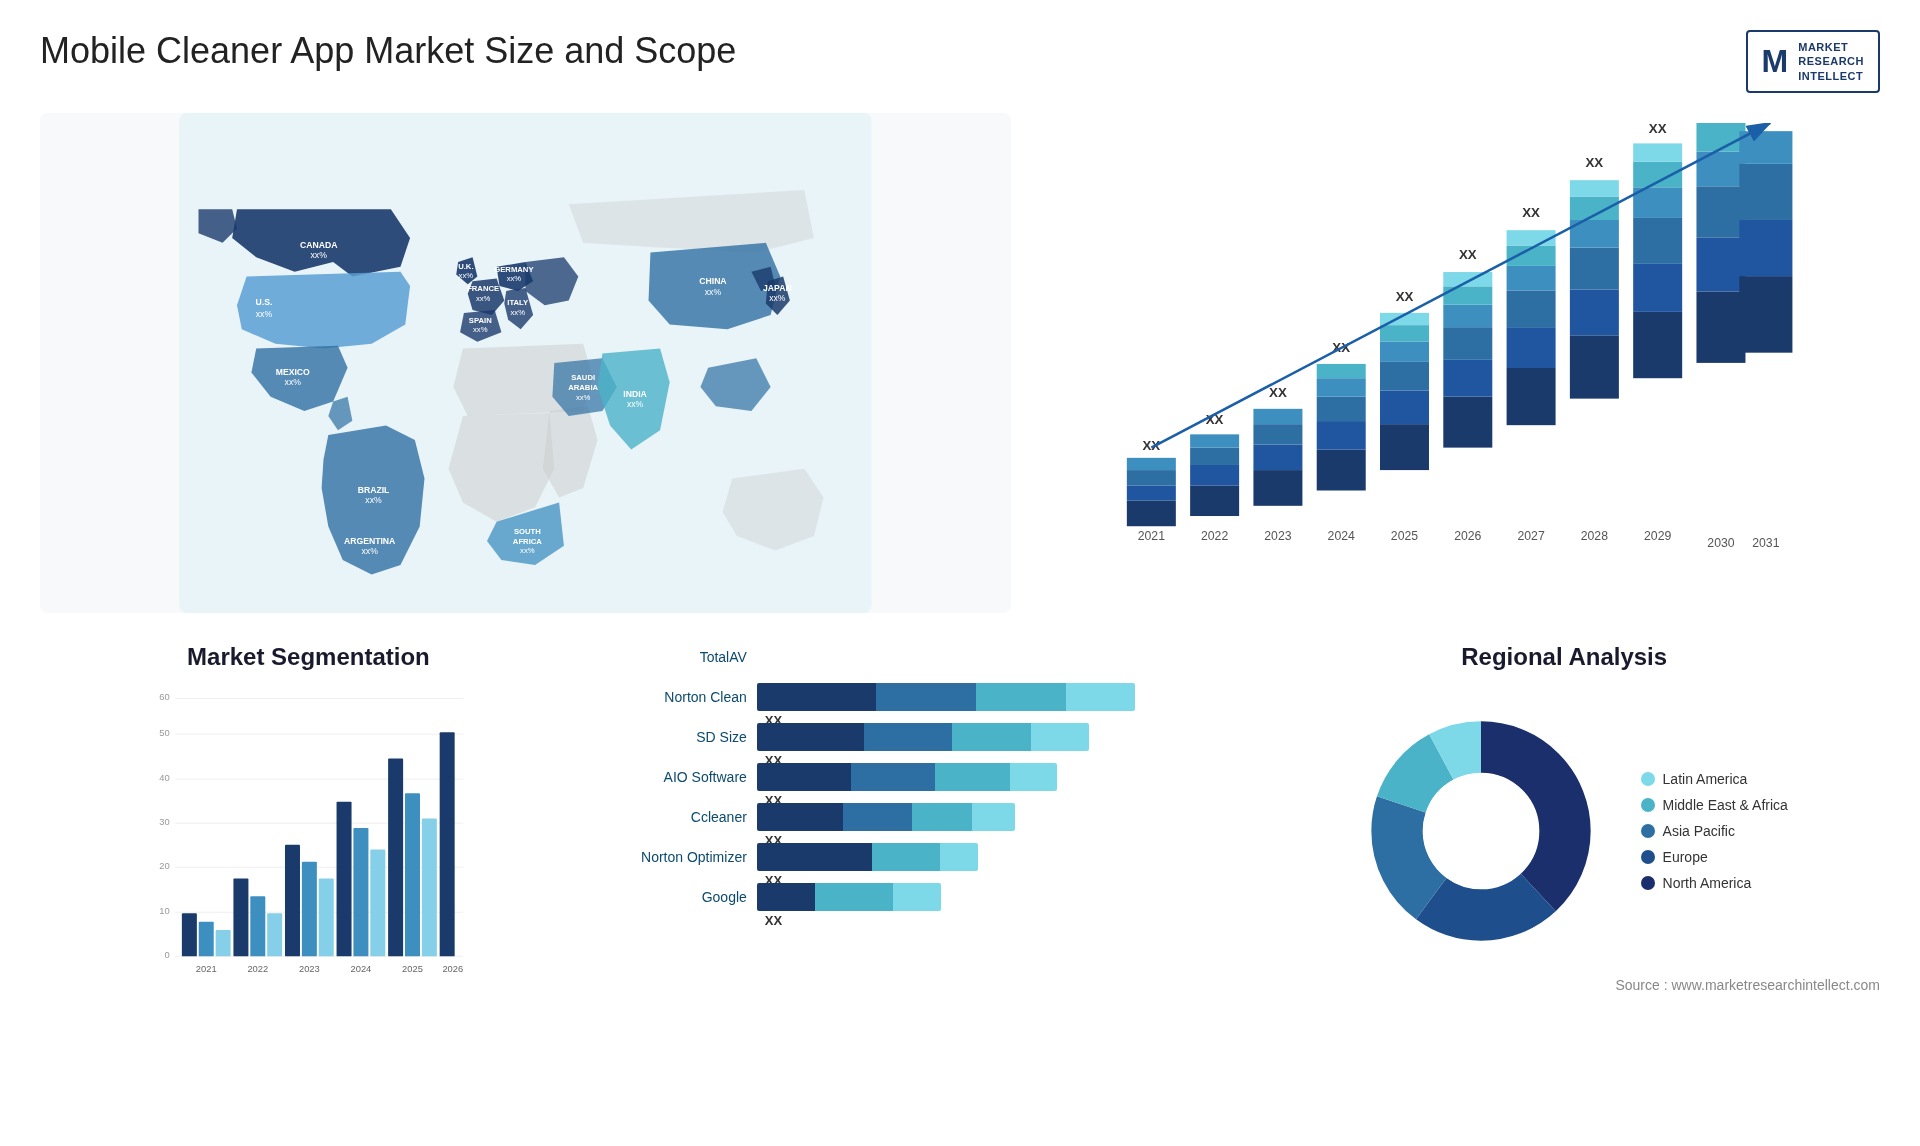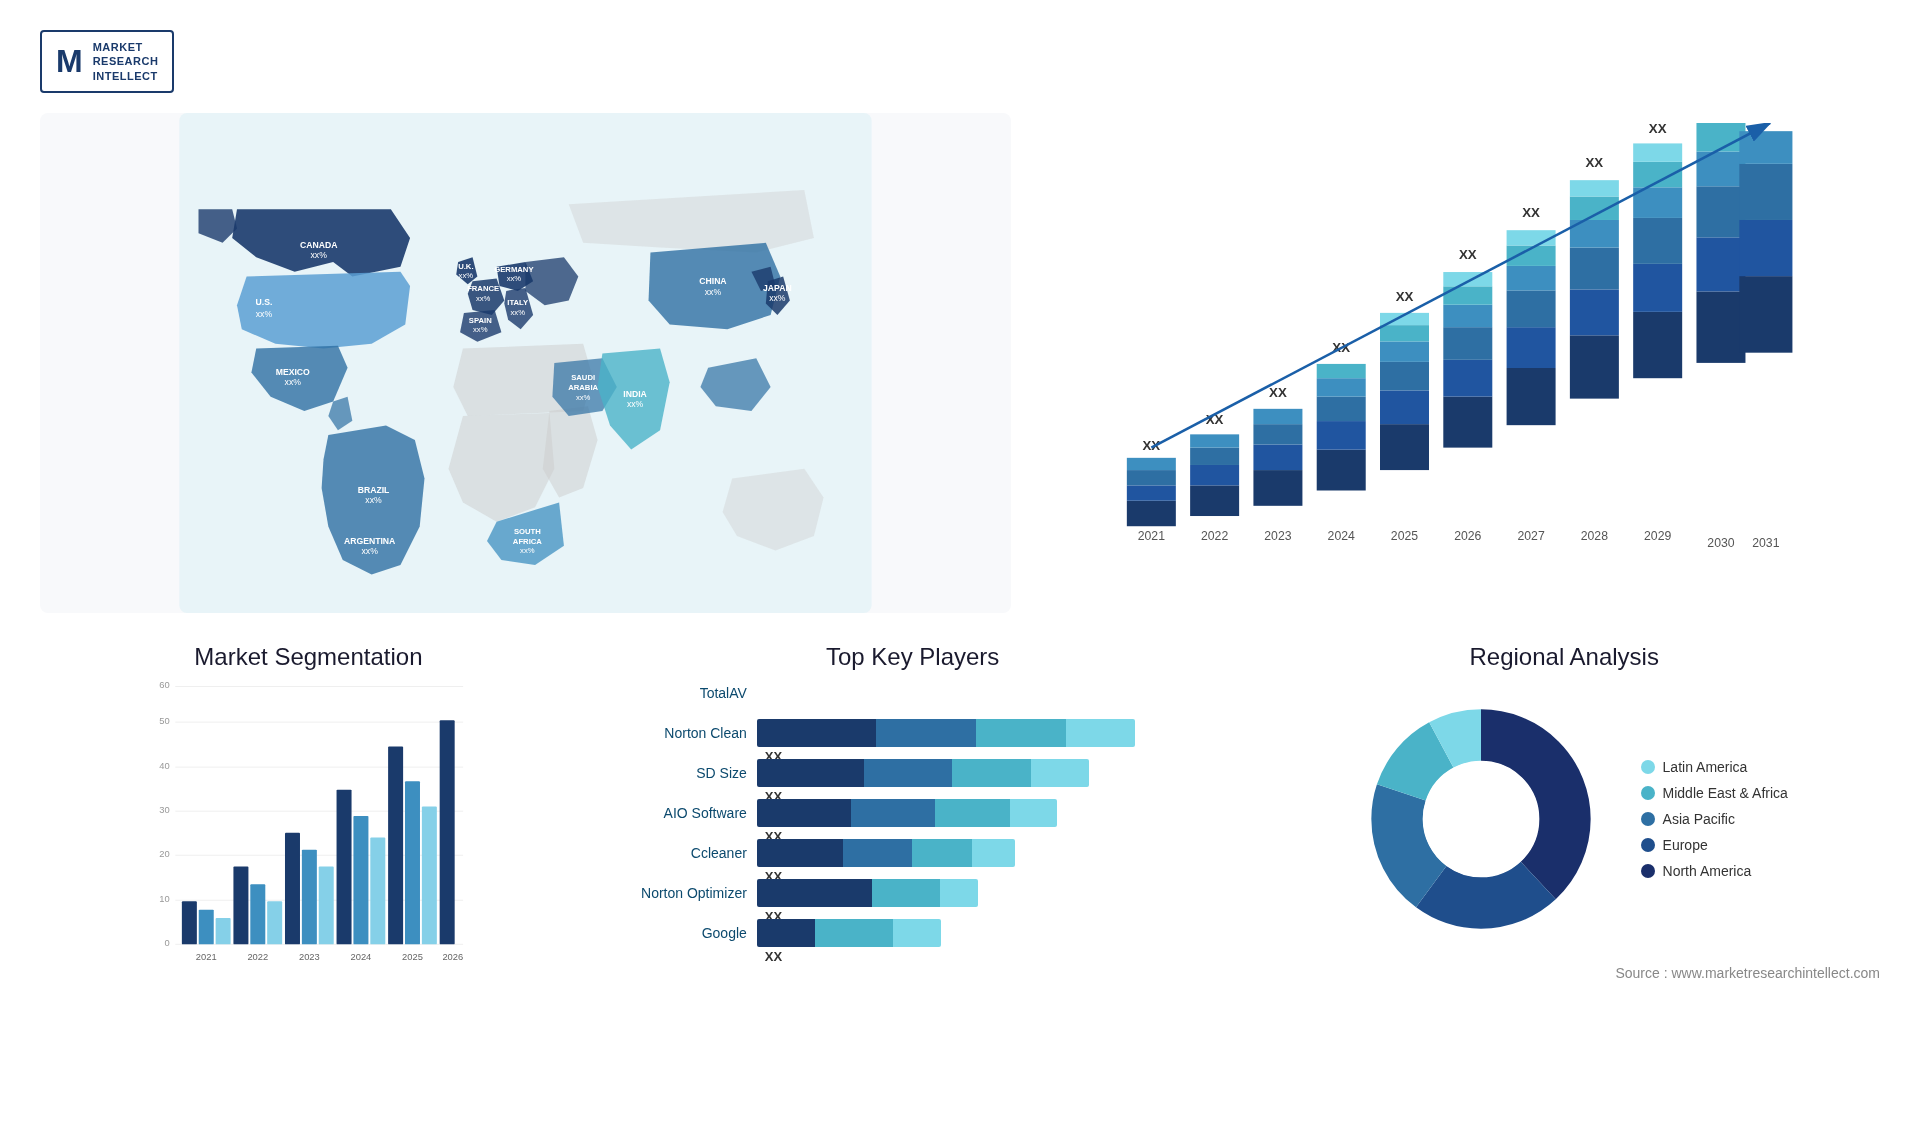--- a/index.html
+++ b/index.html
@@ -77,23 +77,23 @@
     }
     .players-box {
       flex: 1;
     }
     .regional-box {
       flex: 1;
     }
 
     .section-title {
       font-size: 24px;
-      font-weight: 400;
+      font-weight: 700;
       color: #1a1a2e;
-      margin-bottom: 8px;
+      margin-bottom: 20px;
       text-align: center;
     }
     .seg-legend {
       display: flex;
       flex-direction: column;
       gap: 10px;
       padding-top: 20px;
     }
     .legend-item {
       display: flex;
@@ -186,20 +186,21 @@
       font-size: 14px;
       color: #888;
       text-align: right;
       margin-top: 6px;
     }
   </style>
 </head>
 <body>
 
 <div class="header">
+  <h1 class="page-title">Mobile Cleaner App Market Size and Scope</h1>
   <div class="logo-box">
     <span class="logo-m">M</span>
     <div class="logo-text">
       <div>MARKET</div>
       <div>RESEARCH</div>
       <div>INTELLECT</div>
     </div>
   </div>
 </div>
 
@@ -465,21 +466,20 @@
           <rect x="310" y="44" width="16" height="239" fill="#1a3a6b" rx="1"></rect>
 
           <text x="324" y="300" font-size="10" fill="#666" text-anchor="middle">2026</text>
         </svg>
       </div>
 
     </div>
   </div>
 
   <div class="players-box">
-    <div class="section-title">Top Key Players</div>
     <div class="players-list">
 
       <div class="player-row">
         <div class="player-name">TotalAV</div>
         <div class="player-bar-wrap"></div>
       </div>
 
       <div class="player-row">
         <div class="player-name">Norton Clean</div>
         <div class="player-bar-wrap">

